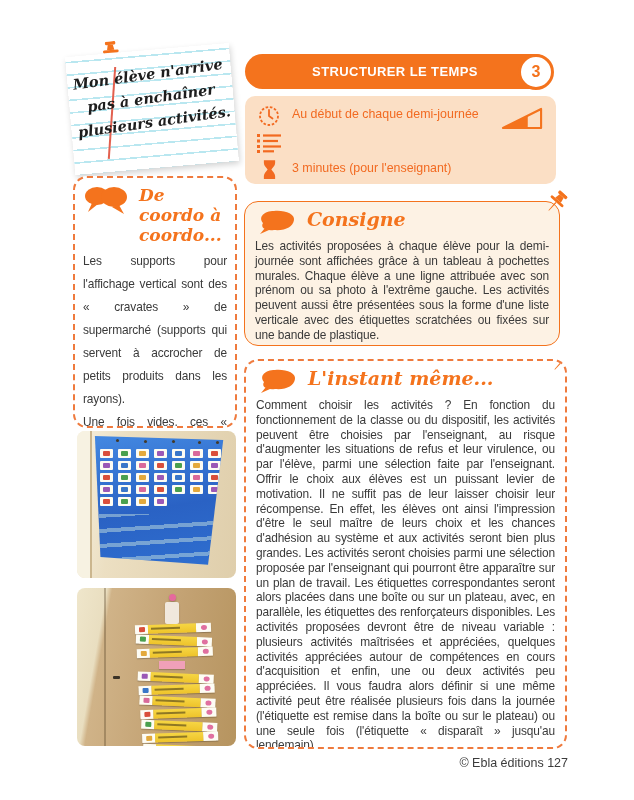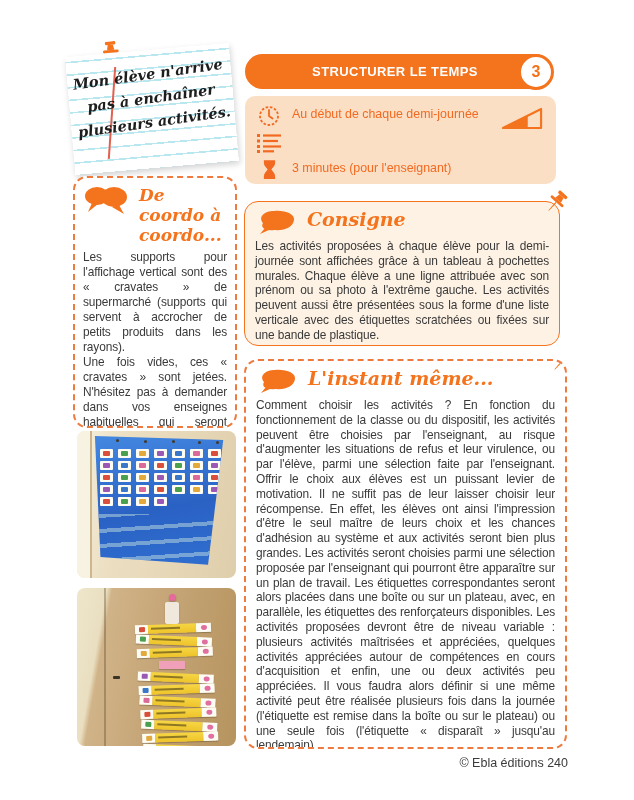--- a/index.html
+++ b/index.html
@@ -50,21 +50,21 @@
 
   .peda-box{position:absolute;left:244px;top:359px;width:323px;height:390px;
     border:2px dashed #ef7a3d;border-radius:14px;background:#ffffff;
     box-sizing:border-box;padding:6px 10px;overflow:hidden;}
   .peda-box .body-text{margin-top:3px;}
 
   .coordo-box{position:absolute;left:73px;top:176px;width:164px;height:252px;
     border:2px dashed #ef7a3d;border-radius:14px;background:#ffffff;
     box-sizing:border-box;padding:7px 8px;overflow:hidden;}
   .coordo-box .script-title{font-size:17px;line-height:20px;}
-  .coordo-box .body-text{margin-top:5px;font-size:11.9px;line-height:15px;}
+  .coordo-box .body-text{margin-top:5px;font-size:11.9px;line-height:23px;}
   .coordo-box .body-text + .body-text{margin-top:0;}
 
   
   .photo{position:absolute;left:77px;width:159px;border-radius:8px;overflow:hidden;}
   .photo1{top:431px;height:147px;
     background:linear-gradient(100deg,#f6f0df 0%,#ecdfc2 28%,#dfceab 100%);}
   .p1-frame{position:absolute;left:0;top:0;width:13px;height:100%;
     background:#f7f2e2;border-right:2px solid #cbb68e;}
   .p1-chart{position:absolute;left:11px;top:5px;right:10px;bottom:12px;
     background:linear-gradient(170deg,#4489e2 0%,#2a62c4 55%,#2f6fd0 100%);
@@ -424,15 +424,15 @@
         </div>
         <div class="ylabel" style="transform: rotate(2.5deg) translateX(8.1px);">
           <span class="l-ico">
             <b style="background: rgb(155, 89, 182);"></b>
           </span>
           <span class="l-mid"></span>
         </div>
       </div>
   </div>
 
-  <div class="footer">© Ebla éditions 240</div>
+  <div class="footer">© Ebla éditions 127</div>
 
 </div>
 
 </body></html>

